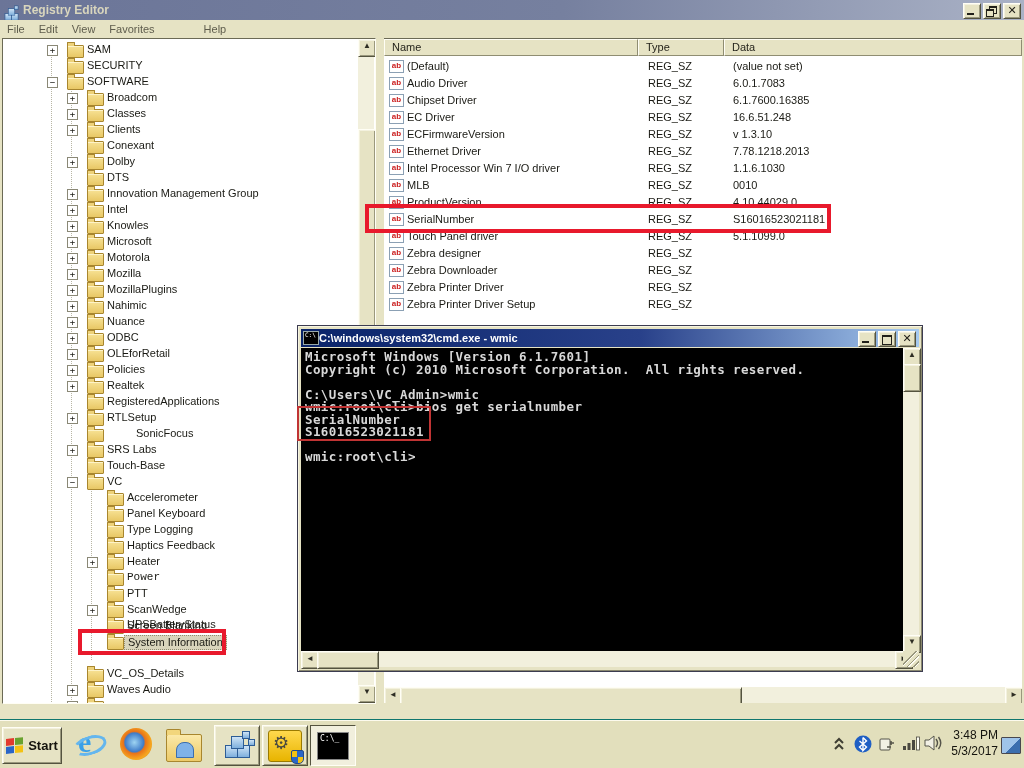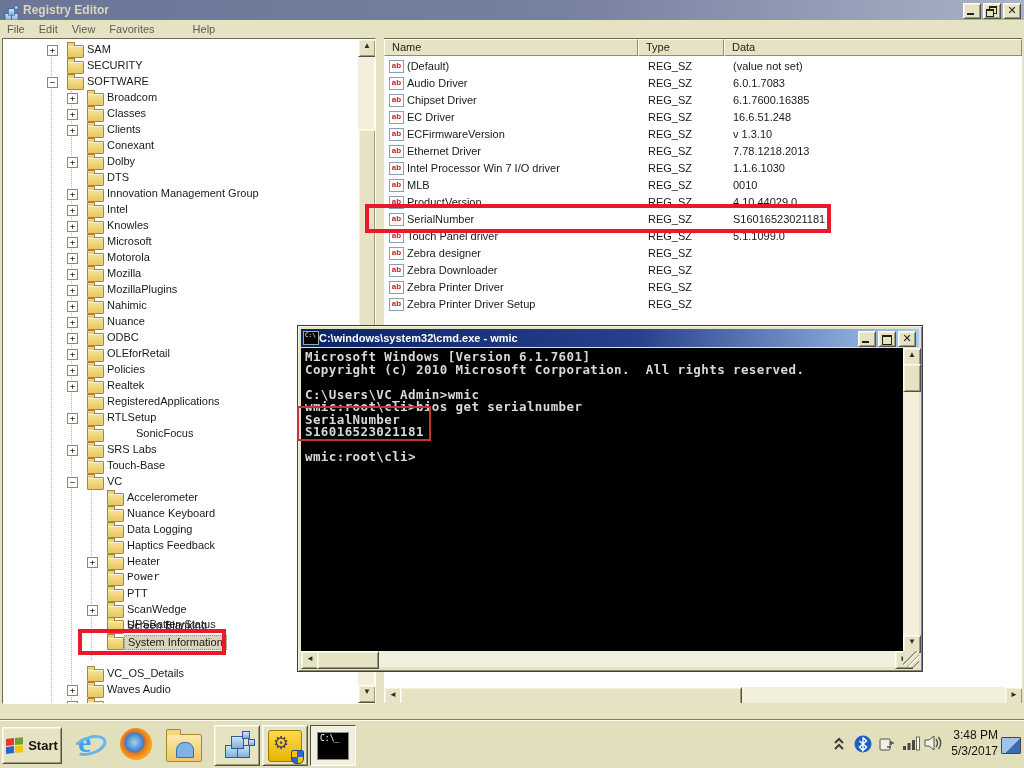--- a/index.html
+++ b/index.html
@@ -1,18 +1,18 @@
 <!DOCTYPE html>
 <html><head>
 <meta charset="utf-8">
 <style>
   html,body{margin:0;padding:0;background:#55534a;}
   .screen{position:relative;width:1024px;height:768px;overflow:hidden;
     font-family:"Liberation Sans","DejaVu Sans",sans-serif;font-size:11px;color:#1a1a14;
-    background:#8b5cf6;}
+    background:#0f766e;}
   .btn3d{background:#e6e3c4;border:1px solid;border-color:#fffef5 #54533f #54533f #fffef5;
     box-shadow:inset 1px 1px 0 #f3f1de, inset -1px -1px 0 #9a987d;}
   .arrow{font-size:8px;line-height:12px;color:#2e2d24;text-align:center;}
   
   .regwin{position:absolute;left:0;top:0;width:1024px;height:719px;background:#e6e3c4;}
   .reg-titlebar{position:absolute;left:0;top:0;width:1024px;height:20px;
     background:linear-gradient(90deg,#6b7598 0%,#76809f 55%,#aab2c6 100%);
     display:flex;align-items:center;}
   .reg-title{color:#d9d6bd;font-weight:bold;font-size:12px;margin-left:4px;}
   .winbtns{position:absolute;right:3px;top:3px;display:flex;gap:2px;}
@@ -139,21 +139,21 @@
         <span class="winbtn btn3d">
             <i class="g-close">✕</i>
           </span>
       </span>
     </div>
     <div class="menubar" id="menubar">
         <span class="menuitem">File</span>
         <span class="menuitem">Edit</span>
         <span class="menuitem">View</span>
         <span class="menuitem">Favorites</span>
-        <span class="menuitem" style="margin-left: 24px;">Help</span>
+        <span class="menuitem" style="margin-left: 35px;">Help</span>
       </div>
 
     <div class="treepane" id="treepane">
       <div class="guide" style="left:48px;top:6px;height:694px;"></div>
       <div class="guide" style="left:68px;top:44px;height:656px;"></div>
       <div class="guide" style="left:88px;top:446px;height:176px;"></div>
       <div id="treeitems">
           <div class="tree-row" style="top: 3px;">
             <span class="expandbox" style="left: 44px;">+</span>
             <span class="folder" style="left: 64px;"></span>
@@ -287,25 +287,25 @@
             <span class="expandbox" style="left: 64px;">−</span>
             <span class="folder" style="left: 84px;"></span>
             <span class="tree-label" style="left: 101px;">VC</span>
           </div>
           <div class="tree-row" style="top: 451px;">
             <span class="folder" style="left: 104px;"></span>
             <span class="tree-label" style="left: 121px;">Accelerometer</span>
           </div>
           <div class="tree-row" style="top: 467px;">
             <span class="folder" style="left: 104px;"></span>
-            <span class="tree-label" style="left: 121px;">Nuance Keyboard</span>
+            <span class="tree-label" style="left: 121px;">Panel Keyboard</span>
           </div>
           <div class="tree-row" style="top: 483px;">
             <span class="folder" style="left: 104px;"></span>
-            <span class="tree-label" style="left: 121px;">Data Logging</span>
+            <span class="tree-label" style="left: 121px;">Type Logging</span>
           </div>
           <div class="tree-row" style="top: 499px;">
             <span class="folder" style="left: 104px;"></span>
             <span class="tree-label" style="left: 121px;">Haptics Feedback</span>
           </div>
           <div class="tree-row" style="top: 515px;">
             <span class="expandbox" style="left: 84px;">+</span>
             <span class="folder" style="left: 104px;"></span>
             <span class="tree-label" style="left: 121px;">Heater</span>
           </div>

